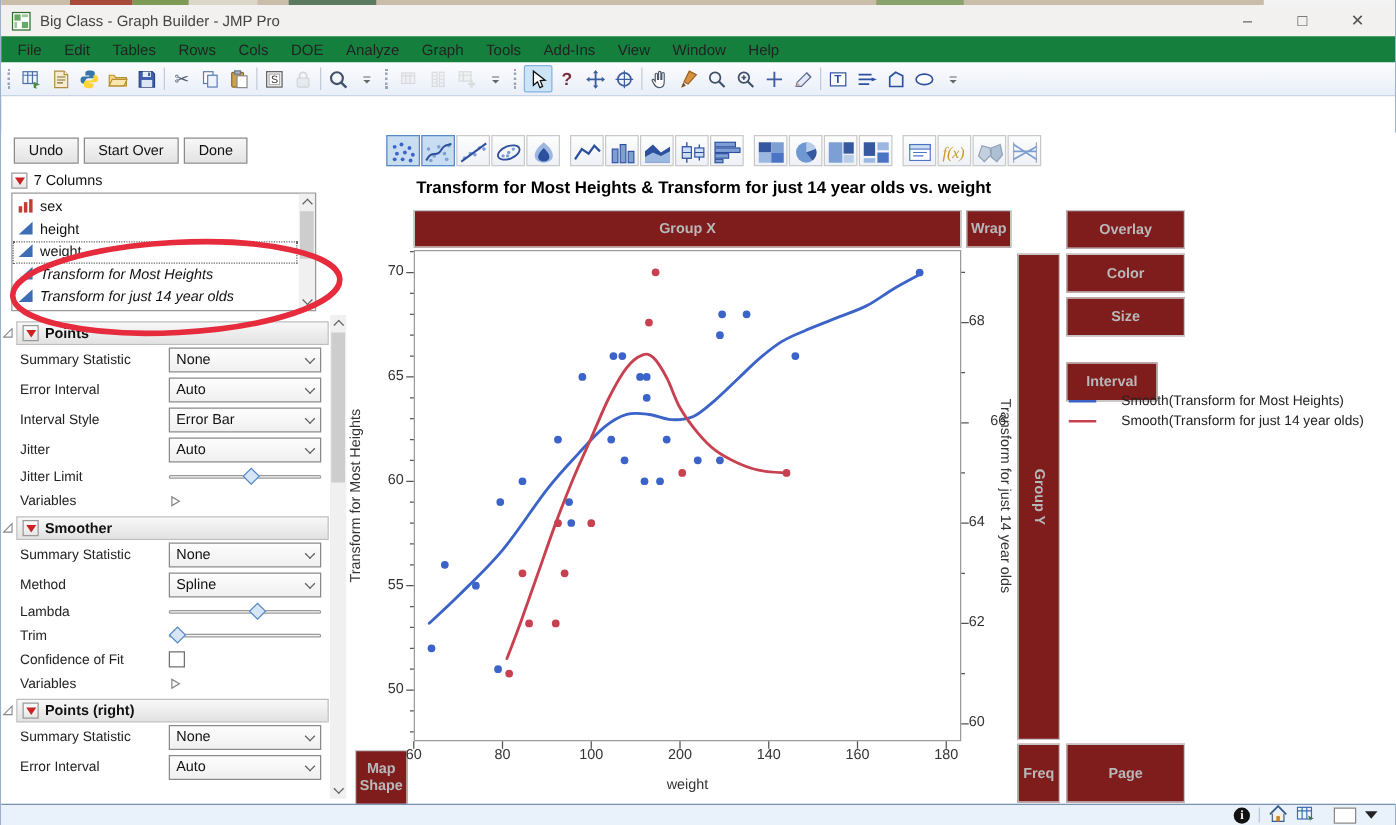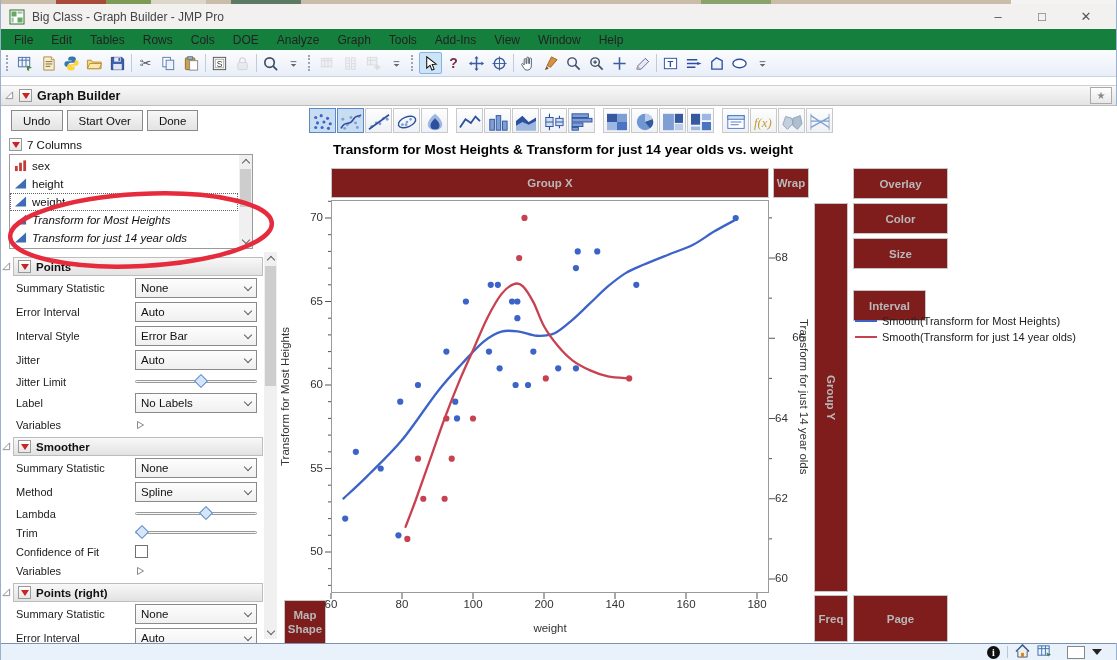--- a/index.html
+++ b/index.html
@@ -87,21 +87,21 @@
   .graph-title { position:absolute; left:0; top:36px; width:568px; text-align:center; font-weight:bold; font-size:13.5px; color:#000; }
 
   .zone { position:absolute; border:1px solid #c6c6c6; background:#7f1d1d; color:#b8b8b8; font-weight:bold; font-size:11.5px; display:flex; align-items:center; justify-content:center; }
   .zone.vertical { writing-mode:vertical-rl; }
 
   .axis-num { position:absolute; font-size:11.5px; color:#333; }
   .axis-title { position:absolute; font-size:11.5px; color:#333; }
   #plot-svg { position:absolute; left:44px; top:94px; }
 
   .legend { position:absolute; left:576px; top:207px; }
-  .legend-row { display:flex; align-items:center; gap:5px; height:16px; font-size:11px; color:#222; }
+  .legend-row { display:flex; align-items:center; gap:20px; height:16px; font-size:11px; color:#222; }
   .legend-swatch { width:22px; height:0; border-top:2.5px solid #000; }
 
   .xaxis-title { position:absolute; left:52px; top:516px; width:438px; text-align:center; font-size:11.5px; color:#333; }
 
   
   .annotation { position:absolute; left:0px; top:186px; width:292px; height:94px; pointer-events:none; z-index:50; }
 
   
   .statusbar { position:absolute; left:0; top:643px; width:100%; height:17px; background:#e9f1fb; border-top:1px solid #7a92b4; display:flex; align-items:center; justify-content:flex-end; gap:7px; padding-right:14px; }
   .sb-sep { width:1px; height:12px; background:#b8c6d8; }
@@ -351,30 +351,20 @@
         </span>
         <span class="tool">
           <svg viewBox="0 0 10 18">
             <path d="M2 7h6" stroke="#666"></path>
             <path d="M2 9.5l3 3 3-3z" fill="#666"></path>
           </svg>
         </span>
       </span>
     </div>
 
-  <div class="gb-header">
-    <span class="expander-glyph">
-        <svg viewBox="0 0 10 10">
-          <path d="M8.5 1v7.5H1z" fill="#fff" stroke="#888"></path>
-        </svg>
-      </span>
-    <span class="rtb"></span>
-    <span class="gb-title">Graph Builder</span>
-    <span class="hdr-btn-right">★</span>
-  </div>
 
   <div class="left-panel">
     <div class="btn-row">
         <div class="btn">Undo</div>
         <div class="btn">Start Over</div>
         <div class="btn">Done</div>
       </div>
     <div class="cols-title-row">
       <span class="rtb"></span>
       <span>7 Columns</span>
@@ -462,27 +452,20 @@
           <div class="dd">
             <span>Auto</span>
             <span class="chev-dn"></span>
           </div>
         </div>
         <div class="prop-row thin">
           <span class="prop-label">Jitter Limit</span>
           <div class="slider">
             <div class="track"></div>
             <div class="thumb" style="left: 60.5px;"></div>
-          </div>
-        </div>
-        <div class="prop-row">
-          <span class="prop-label">Label</span>
-          <div class="dd">
-            <span>No Labels</span>
-            <span class="chev-dn"></span>
           </div>
         </div>
         <div class="prop-row thin">
           <span class="prop-label">Variables</span>
           <span class="tri-right">
             <svg viewBox="0 0 10 10">
               <path d="M2.5 1.5l6 3.5-6 3.5z" fill="#fff" stroke="#888"></path>
             </svg>
           </span>
         </div>

